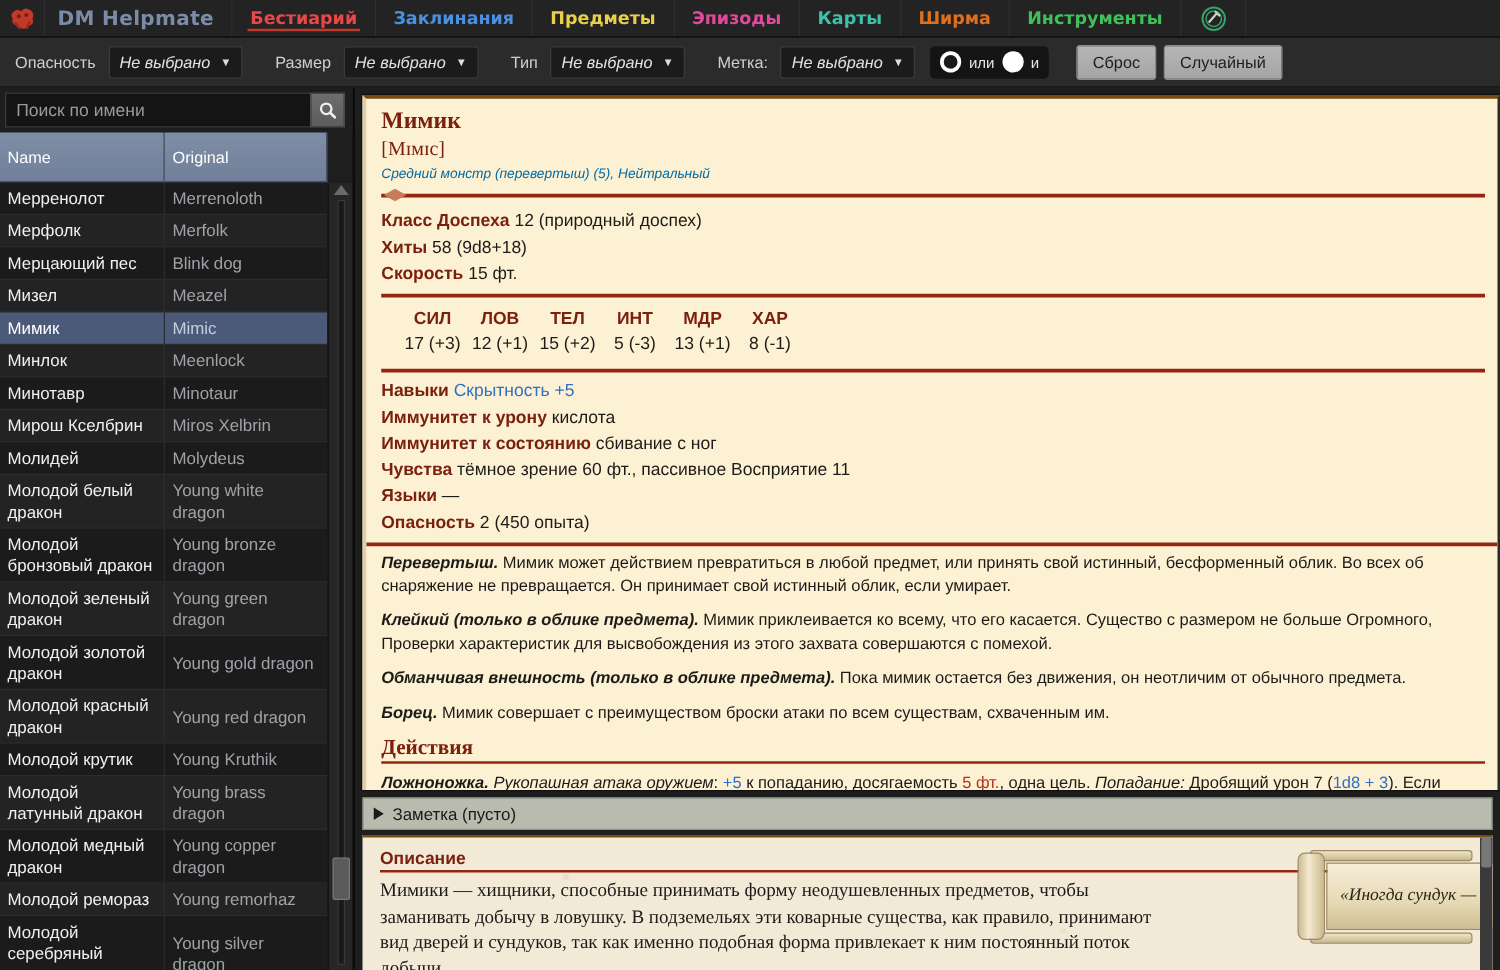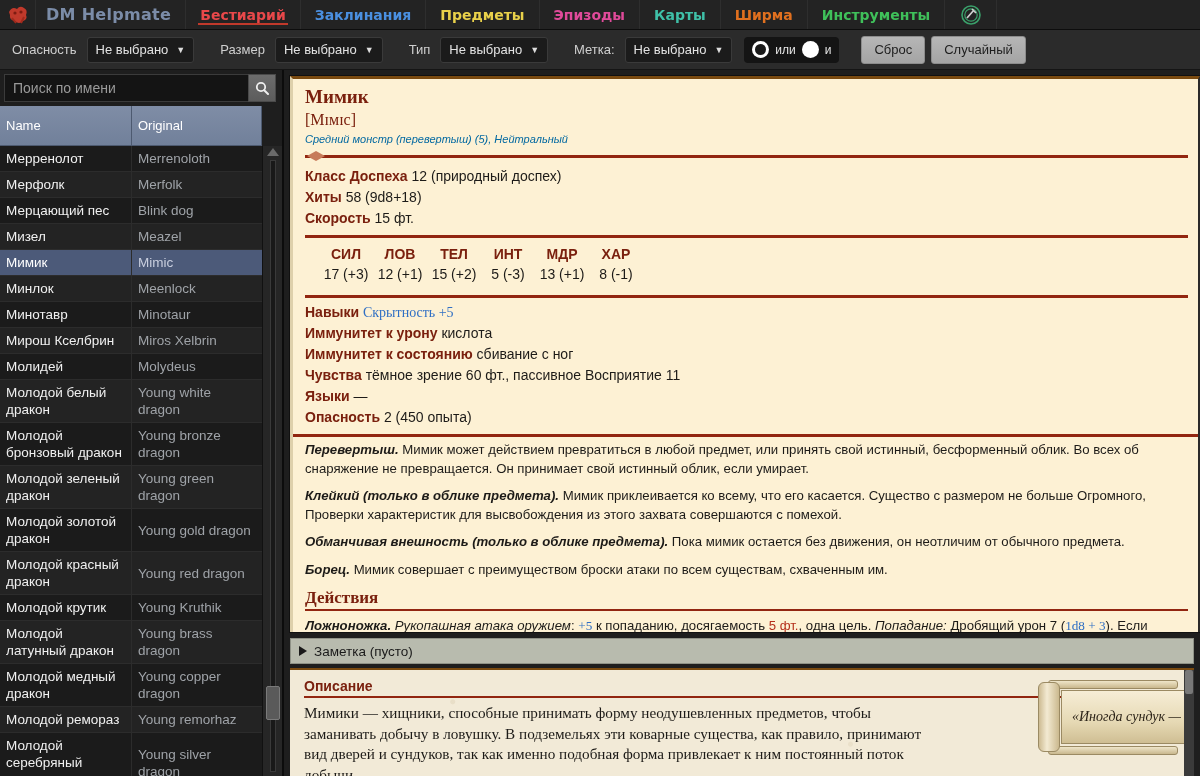--- a/index.html
+++ b/index.html
@@ -59,21 +59,21 @@
   }
   .flabel { font-size: 13px; color: #cfcfcf; padding: 0 4px; white-space: nowrap; }
   .dropdown {
     background: #1b1b1b;
     border: 1px solid #3a3a3a;
     border-radius: 3px;
     height: 26px;
     display: flex; align-items: center; gap: 8px;
     padding: 0 8px;
     font-size: 13px; color: #e2e2e2;
-    cursor: pointer; white-space: nowrap;
+    cursor: pointer; white-space: nowrap; font-style: italic;
   }
   .caret { font-size: 9px; color: #ddd; }
   .radiogroup {
     background: #141414; border-radius: 4px;
     height: 26px; display: flex; align-items: center; gap: 6px;
     padding: 0 8px; margin-left: 6px;
   }
   .radio-outer {
     width: 17px; height: 17px; border-radius: 50%;
     background: #fff; display: flex; align-items: center; justify-content: center;
@@ -230,21 +230,21 @@
     margin-bottom: 9px; white-space: nowrap; overflow: hidden;
   }
   .trait .wrapline { display: block; }
   .trait i.nm { font-weight: bold; font-style: italic; color: #1d1b18; }
   .section-h {
     color: #7a200e; font-size: 17px; font-weight: bold;
     font-family: "Liberation Serif", serif;
     border-bottom: 2px solid #922610;
     margin: 0 10px 6px 12px; padding-bottom: 1px;
   }
-  .blue { color: #2f6fc4; font-family: Liberation Serif, serif; }
+  .blue { color: #2f6fc4; }
   .red { color: #b5301c; }
   .ital { font-style: italic; }
 
   
   .notebar {
     margin: 6px 6px 0 0;
     background: #b8bbae;
     border: 1px solid #8f9287;
     height: 26px;
     display: flex; align-items: center;

